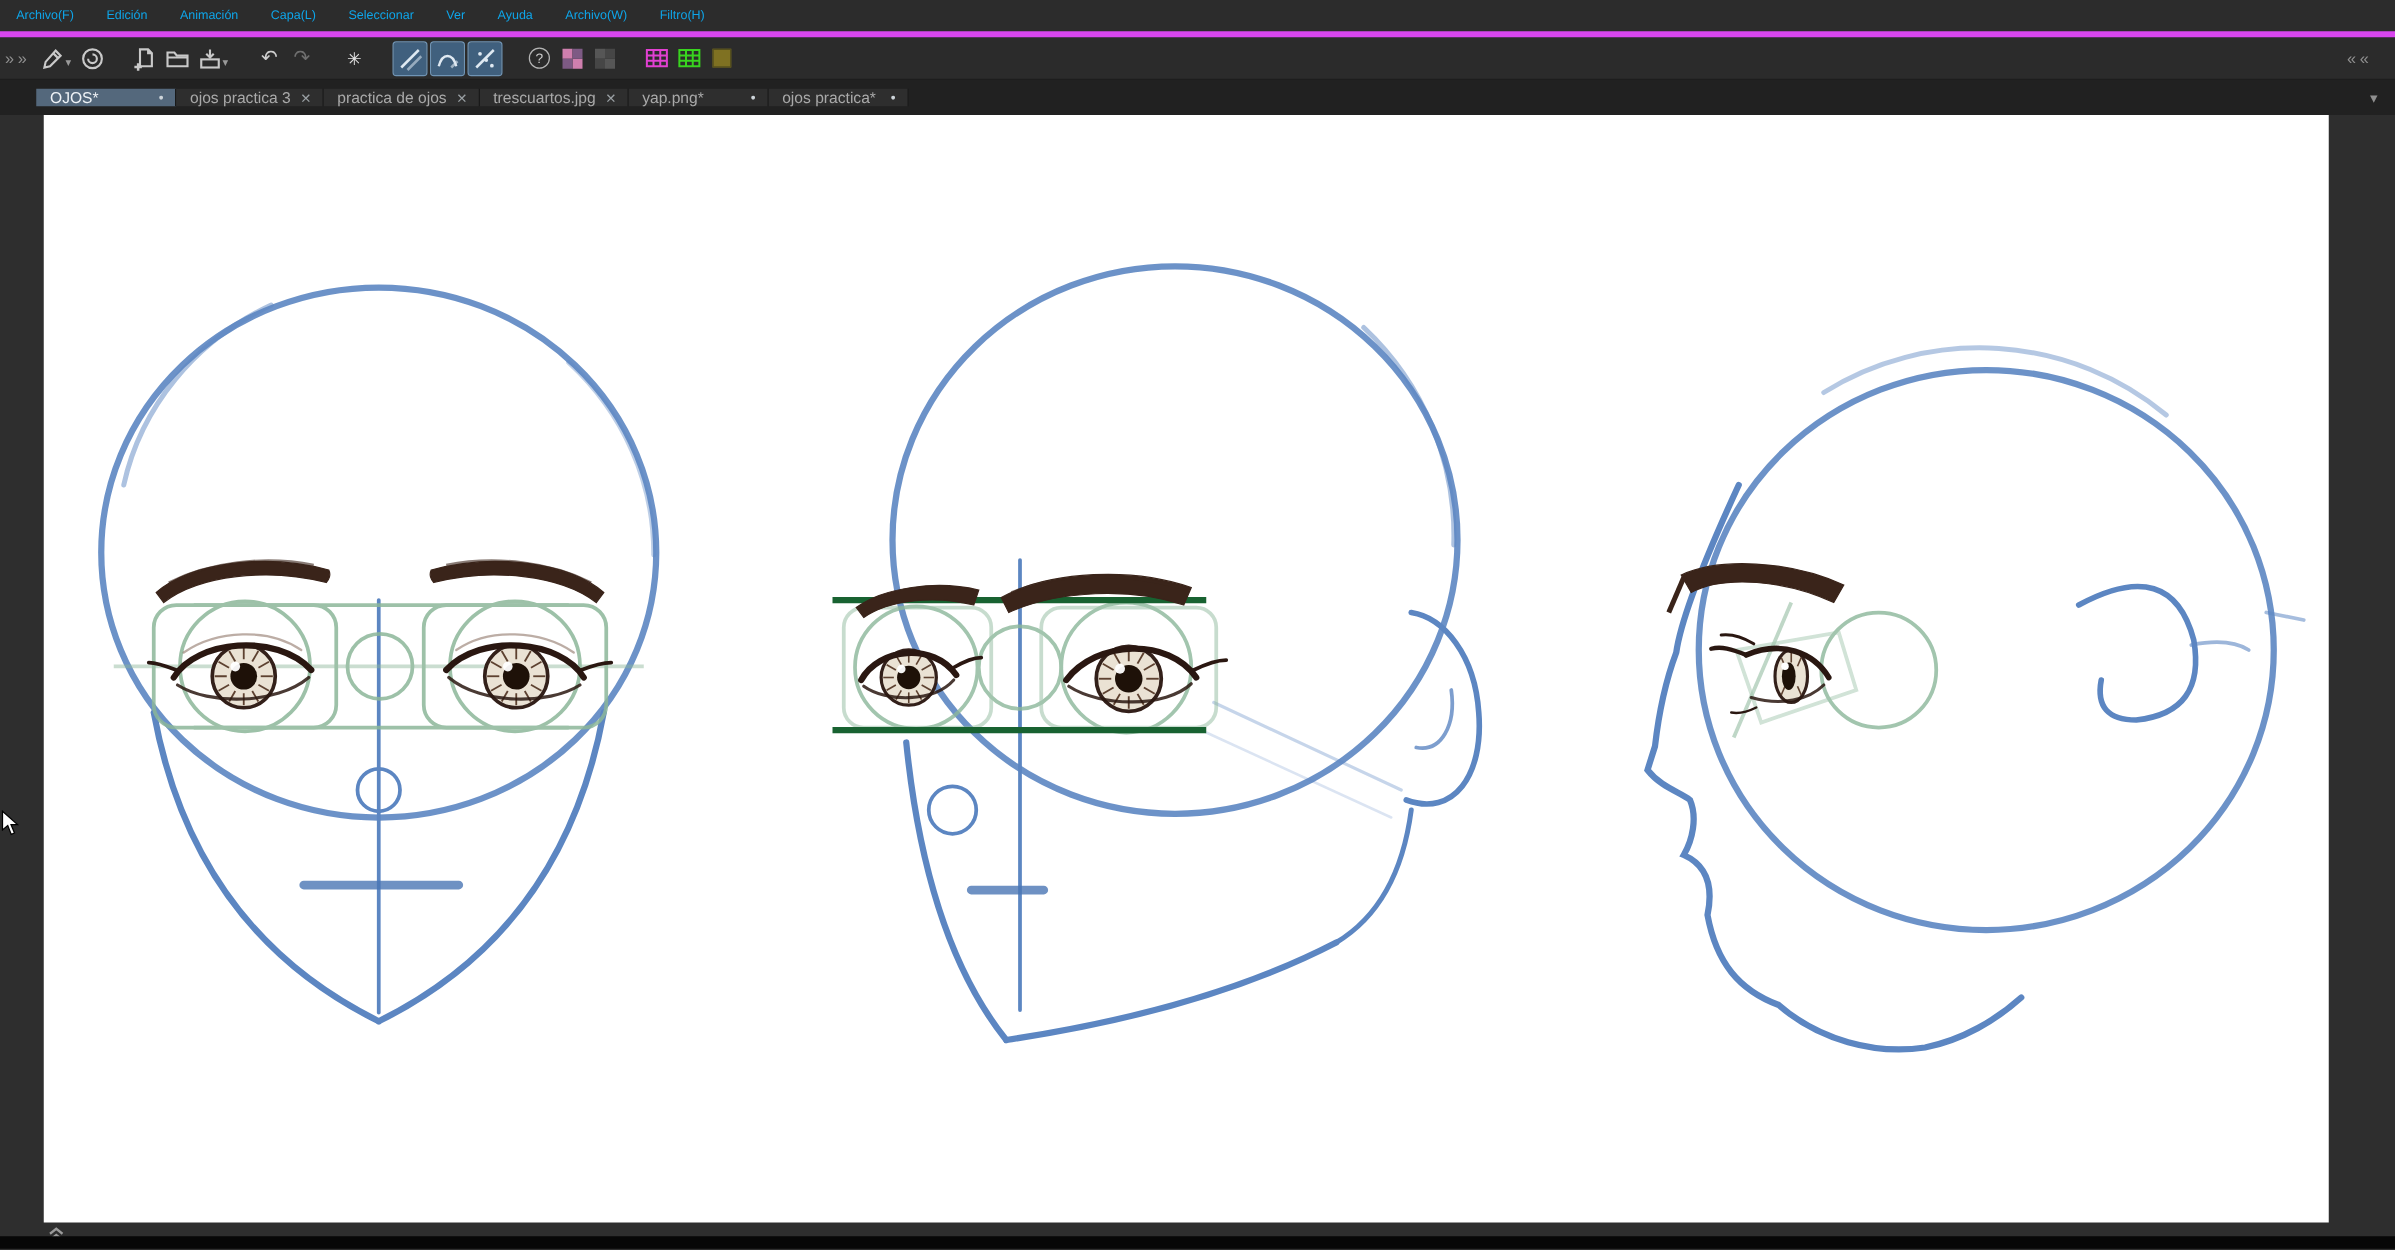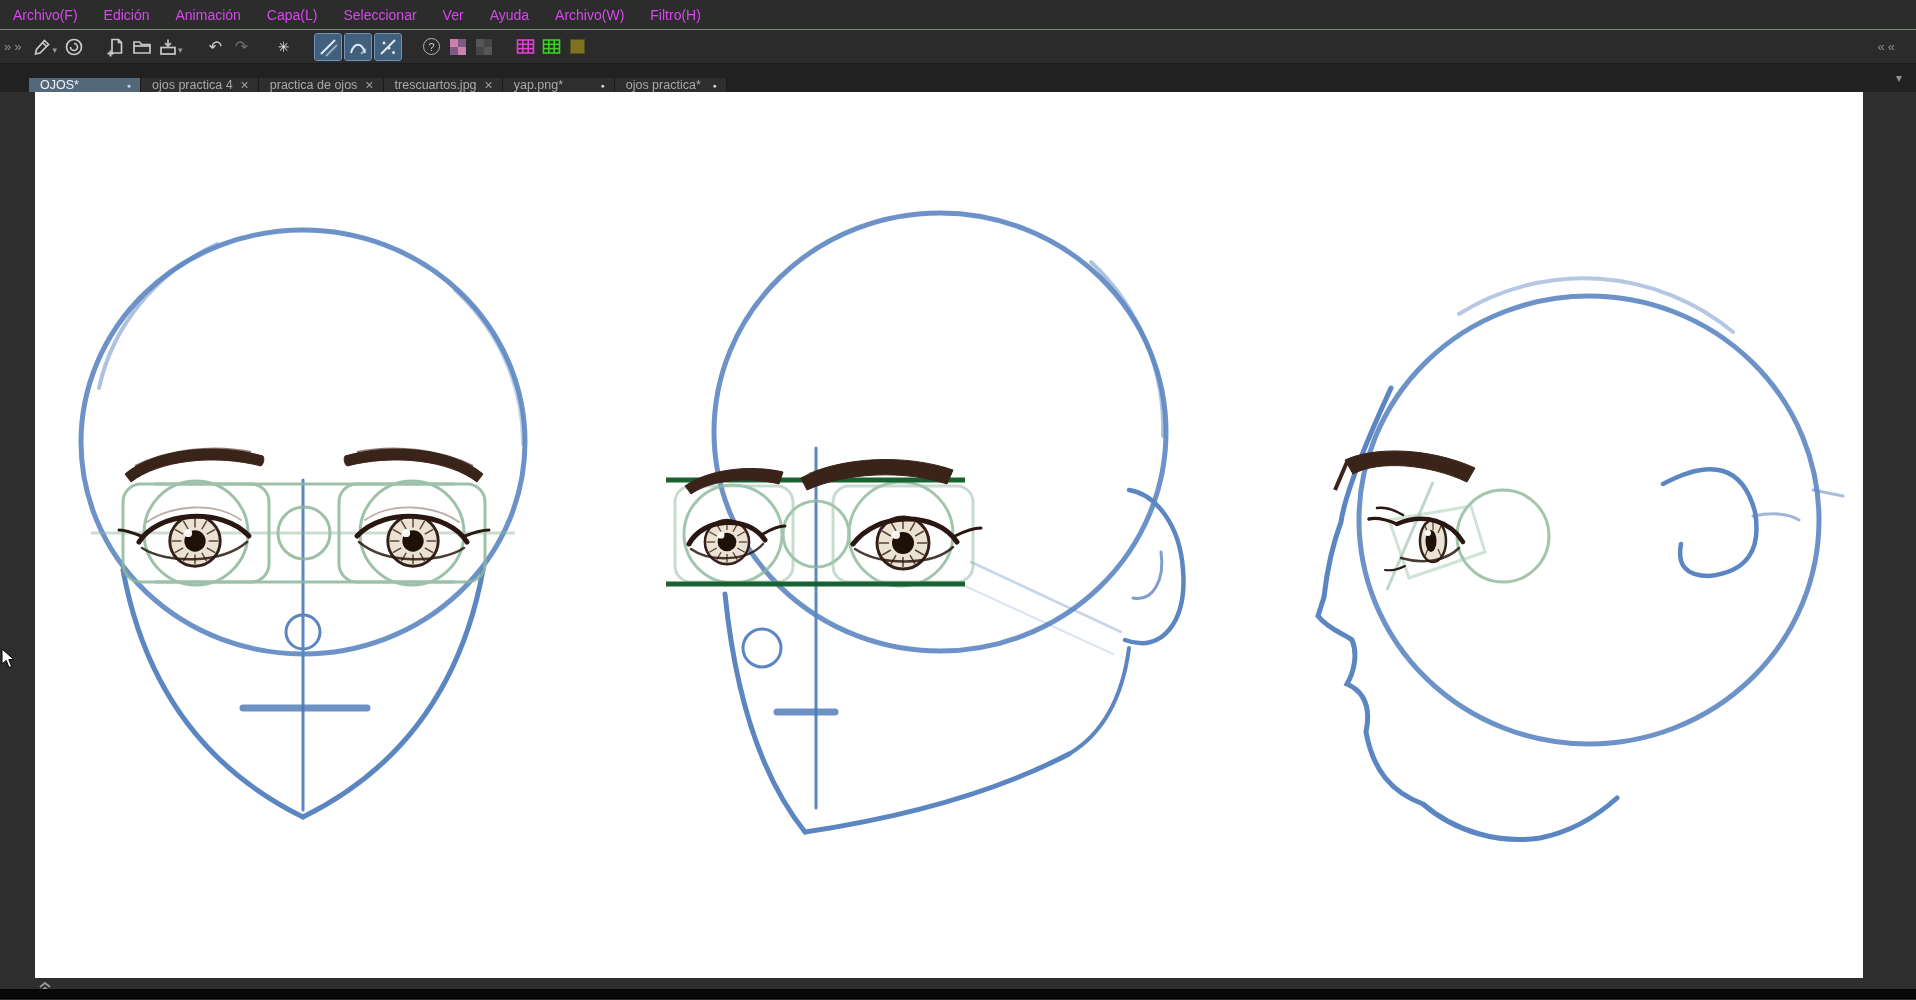--- a/index.html
+++ b/index.html
@@ -6,21 +6,21 @@
   html,body { width: 1916px; height: 1000px; overflow: hidden; }
   body {
     font-family: "Liberation Sans", sans-serif;
     background: #2e2e2e;
     color: #d6d6d6;
     -webkit-font-smoothing: antialiased;
   }
   
   .menubar {
     height: 30px; background: #2c2c2c; display: flex; align-items: center;
-    font-size: 14px; color: #d946ef; border-bottom: 1px solid #d946ef;
+    font-size: 10px; color: #0ea5e9; border-bottom: 5px solid #d946ef;
   }
   .menu-item { padding: 0 13px; height: 100%; display: flex; align-items: center; cursor: default; white-space: nowrap; }
   
   .toolbar {
     height: 34px; background: #2b2b2b; display: flex; align-items: center;
     border-bottom: 1px solid #1d1d1d; padding: 0 8px 0 2px; color: #c9c9c9;
   }
   .tb-chevrons { color: #8f8f8f; font-size: 13px; letter-spacing: 3px; margin: 0 5px 0 2px; white-space: nowrap; }
   .tb-group { display: flex; align-items: center; margin-right: 16px; }
   .tbtn { width: 26px; height: 26px; display: flex; align-items: center; justify-content: center; border-radius: 2px; }
@@ -28,21 +28,21 @@
   .caret { font-size: 9px; color: #9a9a9a; margin: 6px 4px 0 -3px; }
   .glyph { font-size: 16px; color: #cfcfcf; line-height: 1; }
   .glyph.dim { color: #6f6f6f; }
   .glyph.star { font-size: 14px; color: #e4e4e4; }
   .helpcircle { width: 17px; height: 17px; border: 1.5px solid #b5b5b5; border-radius: 50%;
     display: flex; align-items: center; justify-content: center; font-size: 11px; color: #c9c9c9; }
   .swatch { width: 15px; height: 15px; background: #7f7122; border: 1px solid #56501c; }
   .tb-right { margin-left: auto; color: #8f8f8f; font-size: 13px; letter-spacing: 3px; padding-right: 10px; }
   svg.icon { display: block; }
   
-  .tabbar { height: 28px; background: #212121; display: flex; align-items: flex-end; padding-left: 29px; }
+  .tabbar { height: 28px; background: #212121; display: flex; align-items: center; padding-left: 29px; }
   .tab {
     display: flex; align-items: center; gap: 8px; padding: 0 9px 0 11px;
     background: #2e2e2e; border-right: 1px solid #191919;
     font-size: 12.5px; color: #a9a9a9; min-width: 112px; cursor: default;
   }
   .tab .label { white-space: nowrap; }
   .tab.active { background: #54687c; color: #eef2f6; }
   .tab .close { color: #9aa0a4; font-size: 14px; line-height: 1; margin-left: auto; }
   .tab .dot { color: #cdd4da; font-size: 7px; margin-left: auto; }
   .tab-overflow { margin-left: auto; align-self: center; color: #8f8f8f; font-size: 12px; padding-right: 14px; }
@@ -200,21 +200,21 @@
 
   <span class="tb-right"><span>«</span><span>«</span></span>
 </div>
 
 <div class="tabbar">
   <div class="tab active">
     <span class="label">OJOS*</span>
     <span class="dot">●</span>
   </div>
   <div class="tab">
-    <span class="label">ojos practica 4</span>
+    <span class="label">ojos practica 3</span>
     <span class="close">×</span>
   </div>
   <div class="tab">
     <span class="label">practica de ojos</span>
     <span class="close">×</span>
   </div>
   <div class="tab">
     <span class="label">trescuartos.jpg</span>
     <span class="close">×</span>
   </div>

